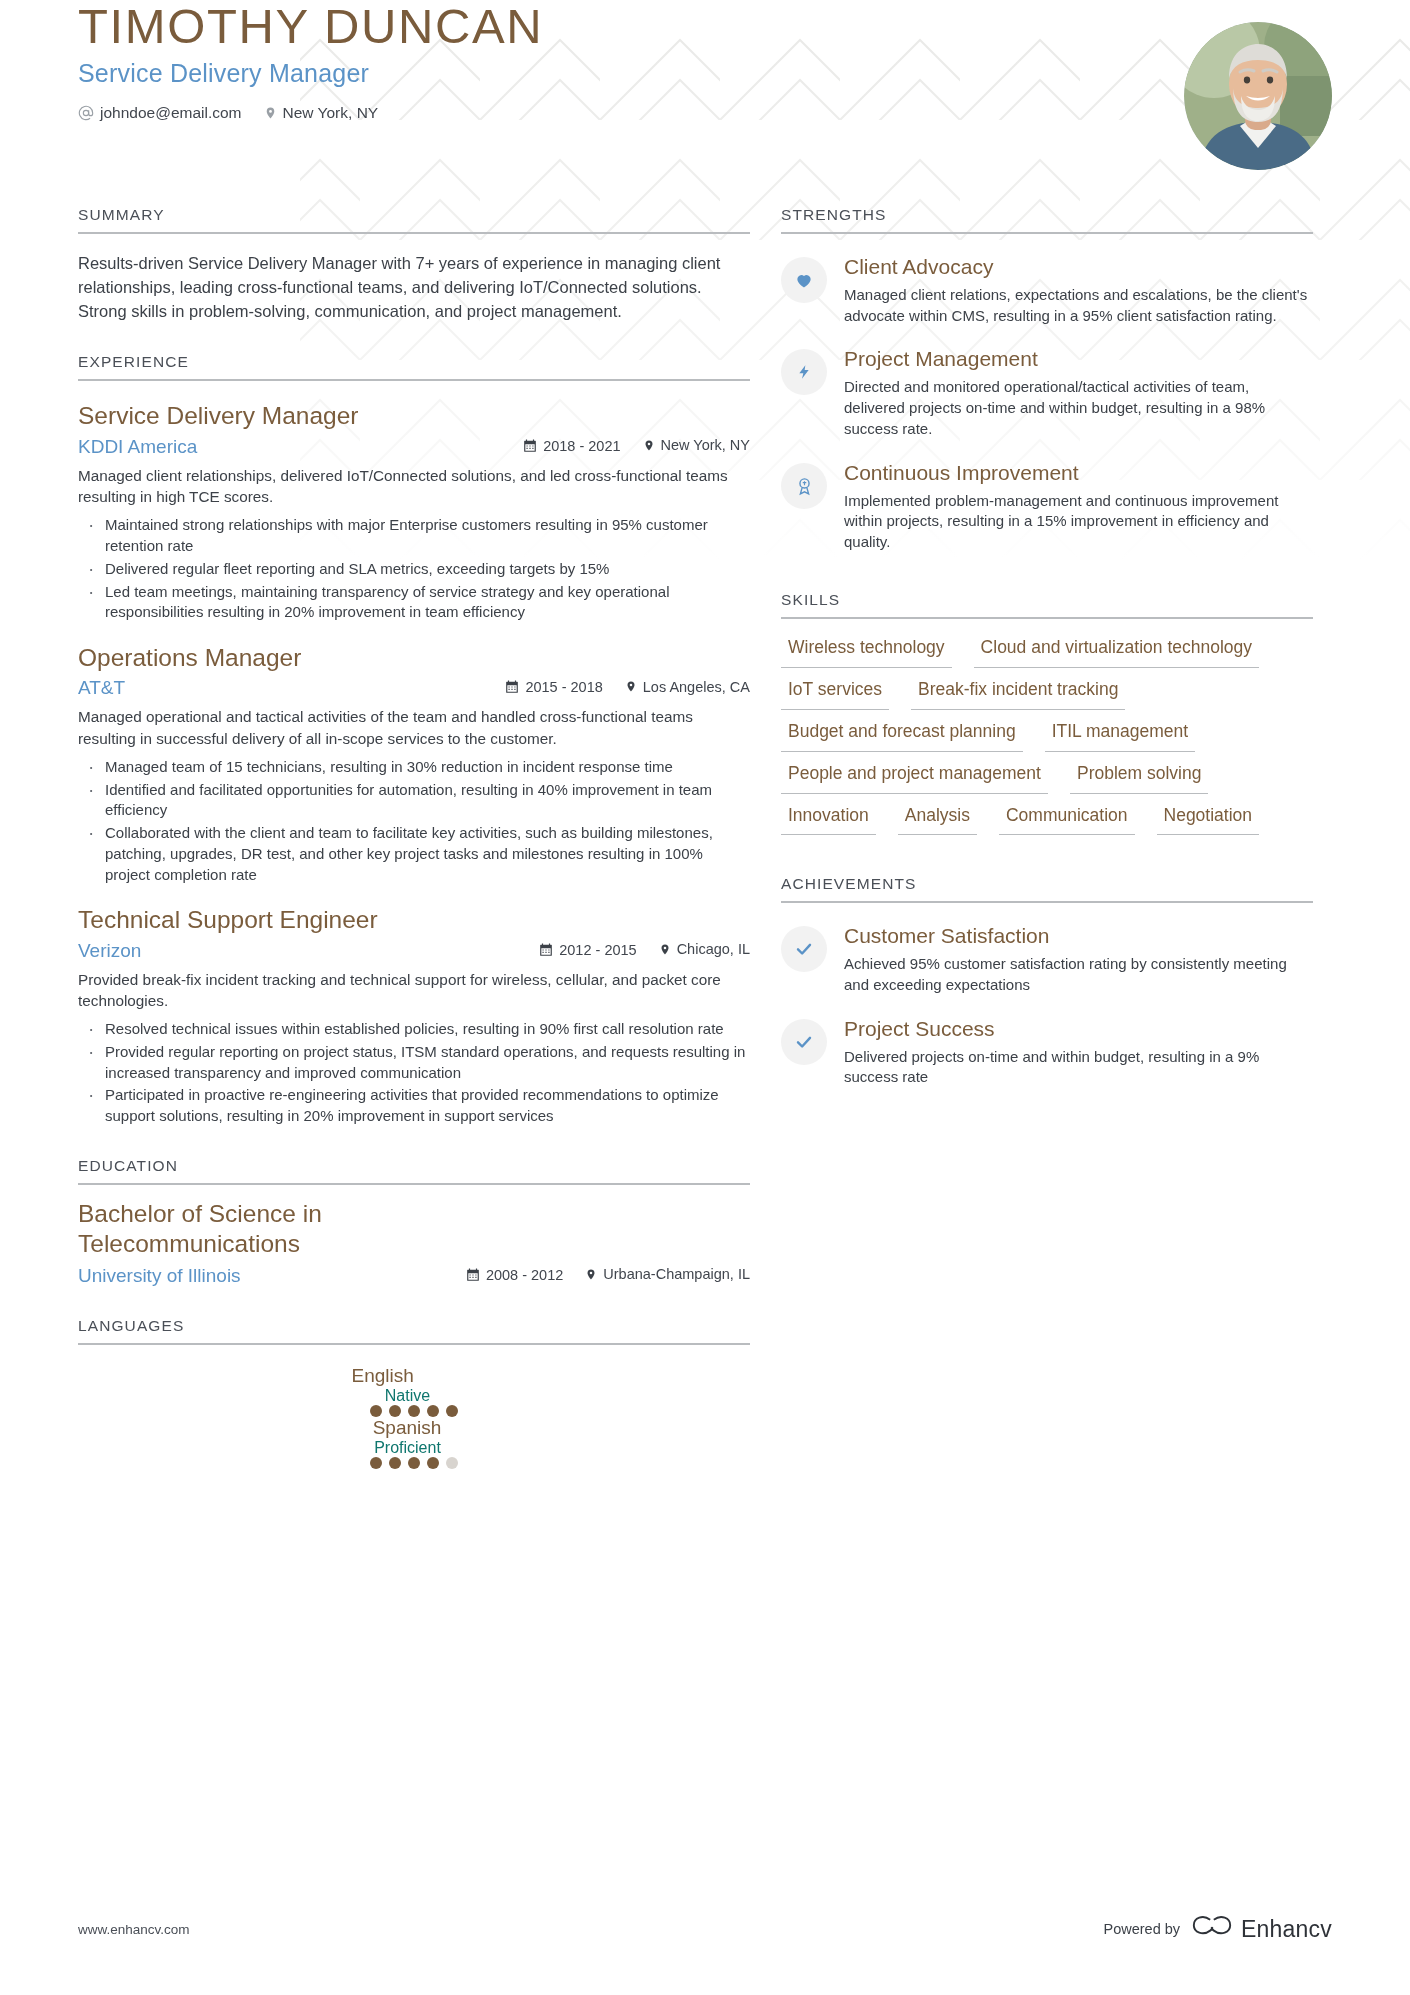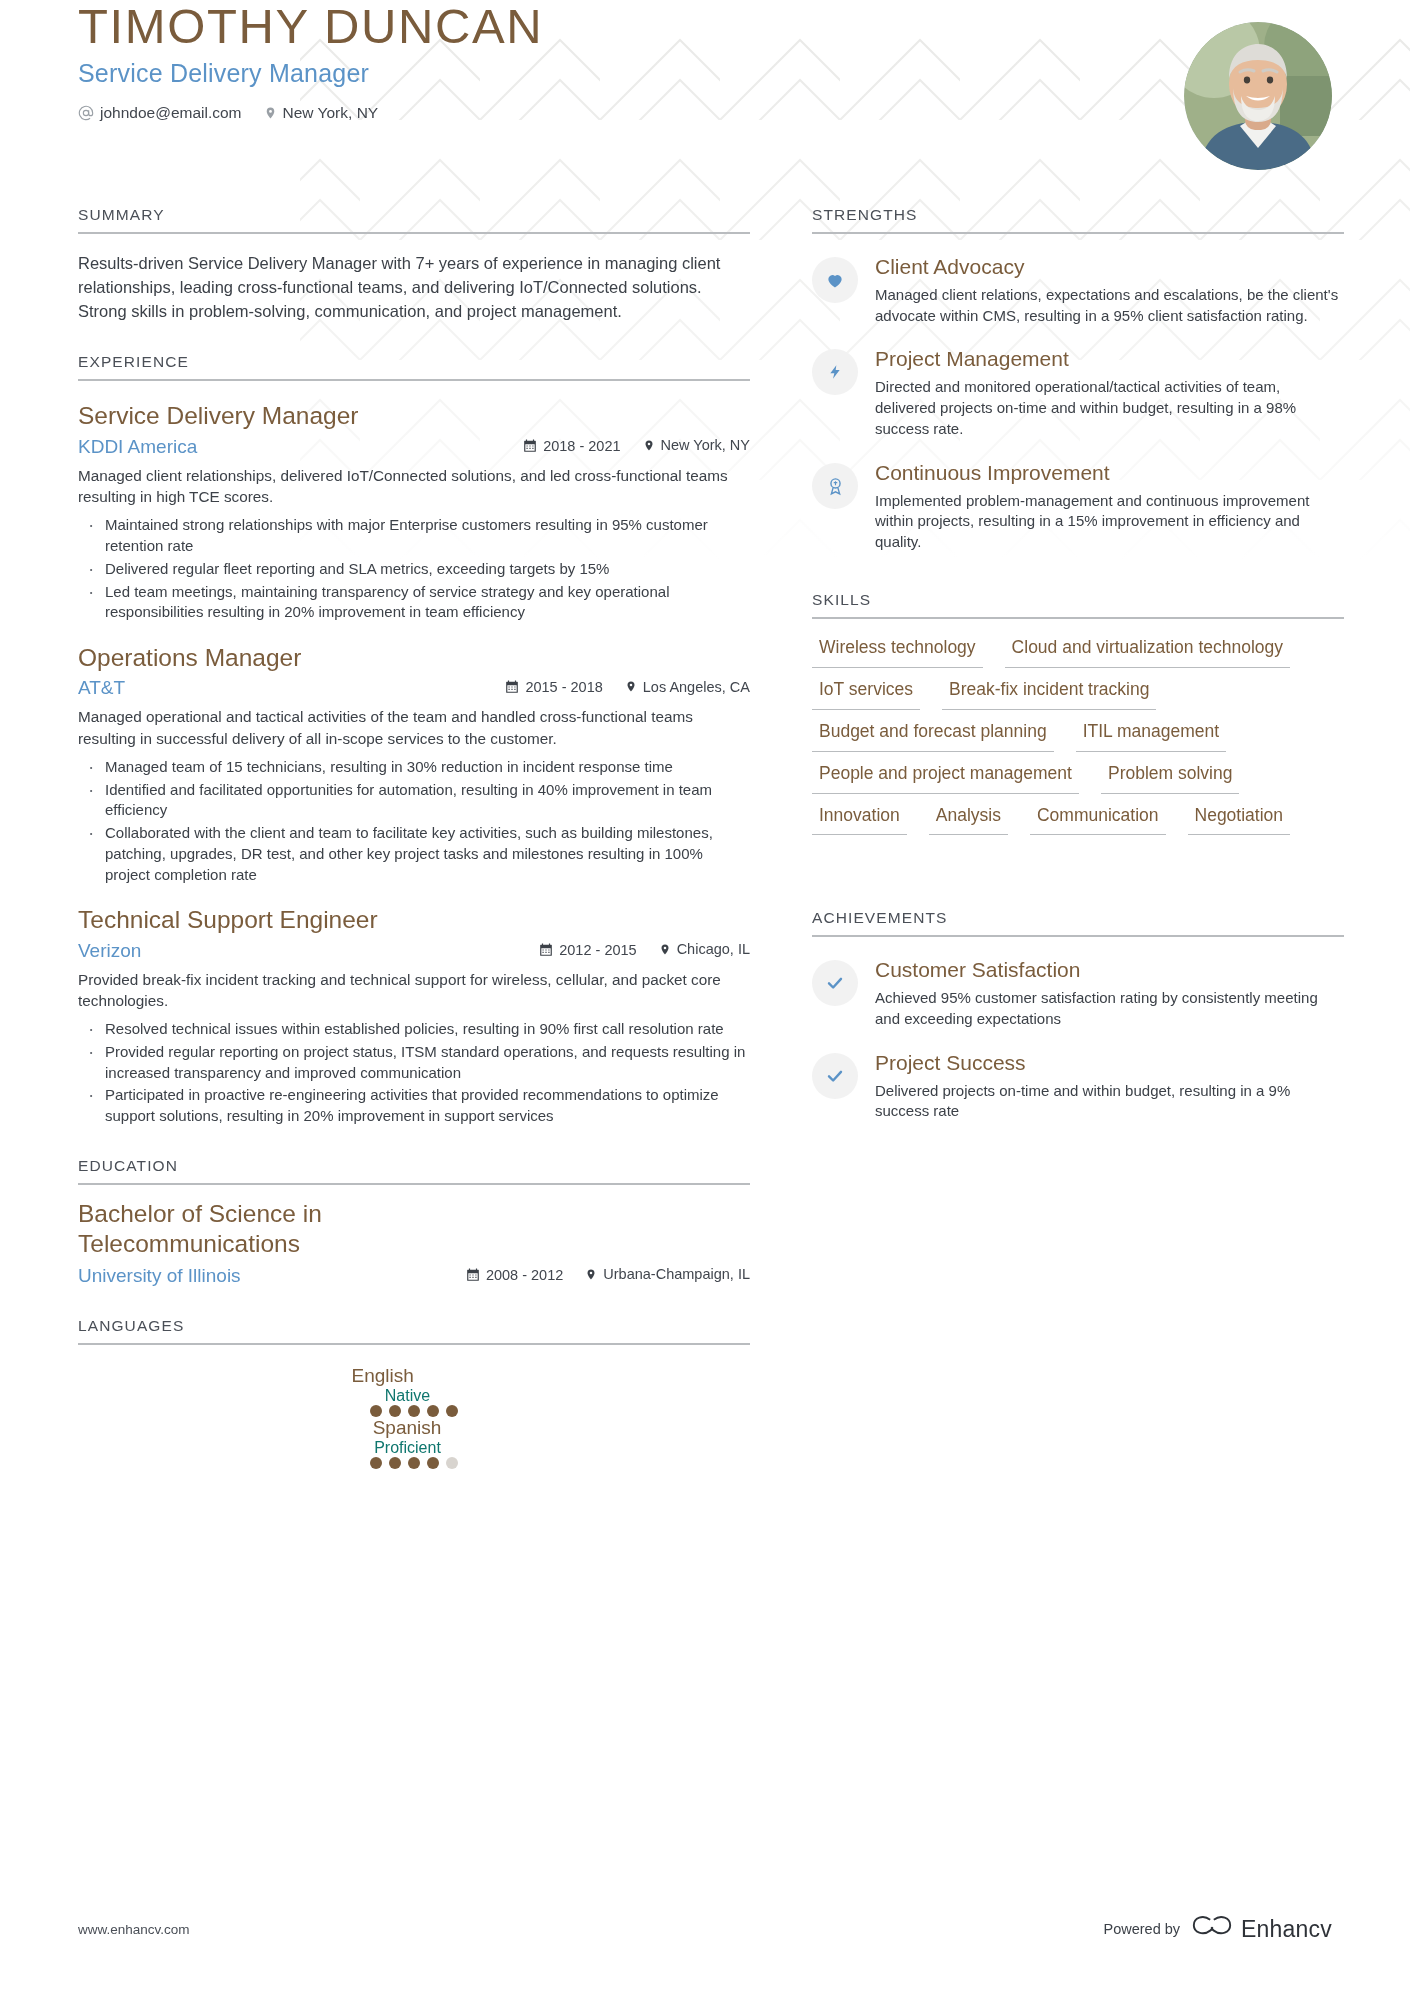--- a/index.html
+++ b/index.html
@@ -61,21 +61,21 @@
     top: 22px;
     right: 0;
     width: 148px; height: 148px;
     border-radius: 50%;
     overflow: hidden;
     background: #cfd6d9;
   }
   .avatar svg { display: block; }
 
   
-  .cols { display: flex; gap: 62px; align-items: flex-start; }
+  .cols { display: flex; gap: 31px; align-items: flex-start; }
   .col-left { width: 672px; flex: 0 0 672px; }
   .col-right { width: 532px; flex: 0 0 532px; }
 
   .sec { margin-top: 30px; }
   .sec-title {
     font-size: 15.5px;
     letter-spacing: 1.1px;
     color: #4a4f57;
     font-weight: 400;
     padding-bottom: 8px;
@@ -524,21 +524,21 @@
             <span class="skill">ITIL management</span>
             <span class="skill">People and project management</span>
             <span class="skill">Problem solving</span>
             <span class="skill">Innovation</span>
             <span class="skill">Analysis</span>
             <span class="skill">Communication</span>
             <span class="skill">Negotiation</span>
           </div>
         </div>
 
-        <div class="sec" style="margin-top:74px">
+        <div class="sec" style="margin-top:40px">
           <div class="sec-title">ACHIEVEMENTS</div>
 
           <div class="strength">
             <span class="badge">
               <svg width="22" height="18" viewBox="0 0 24 24" fill="none" stroke="#5b93c7" stroke-width="3.2" stroke-linecap="round" stroke-linejoin="round">
                   <path d="M4 12.5 9.5 18 20 6.5"></path>
                 </svg>
             </span>
             <span class="strength-body">
               <span class="strength-title" style="display:block">Customer Satisfaction</span>

